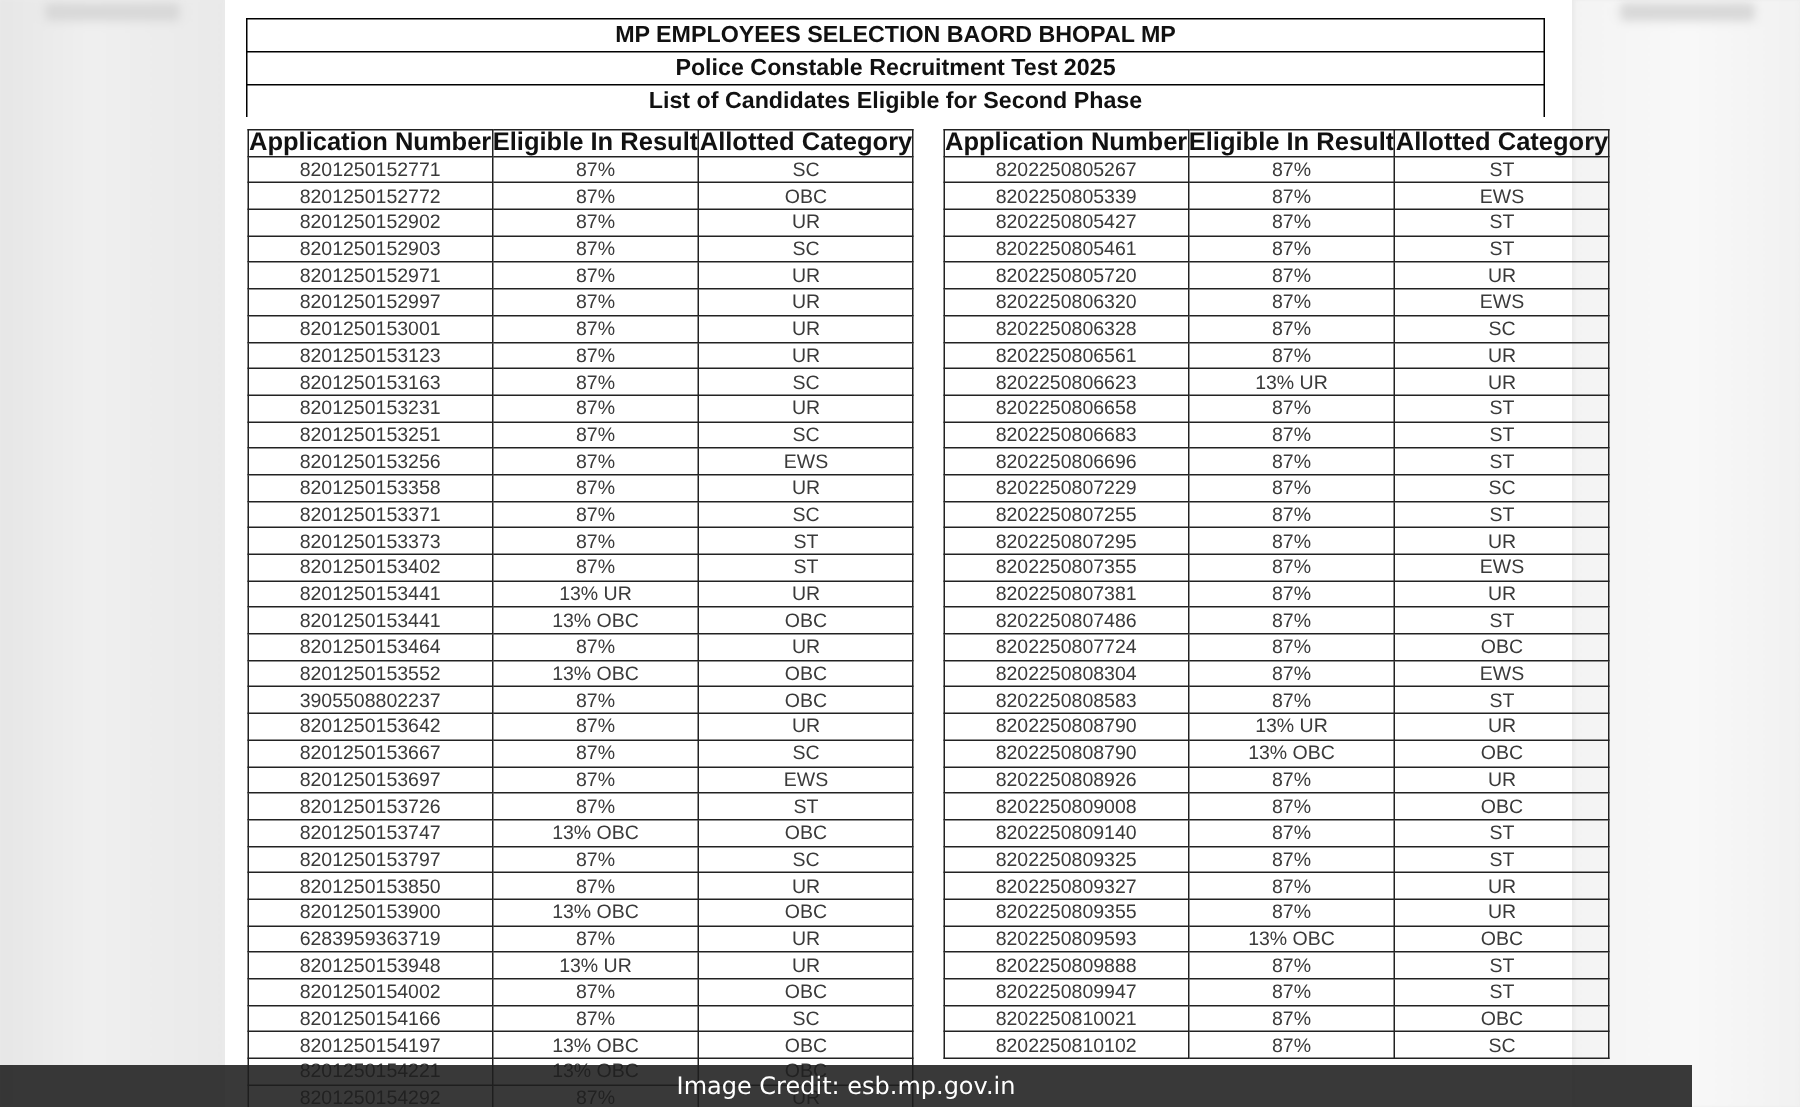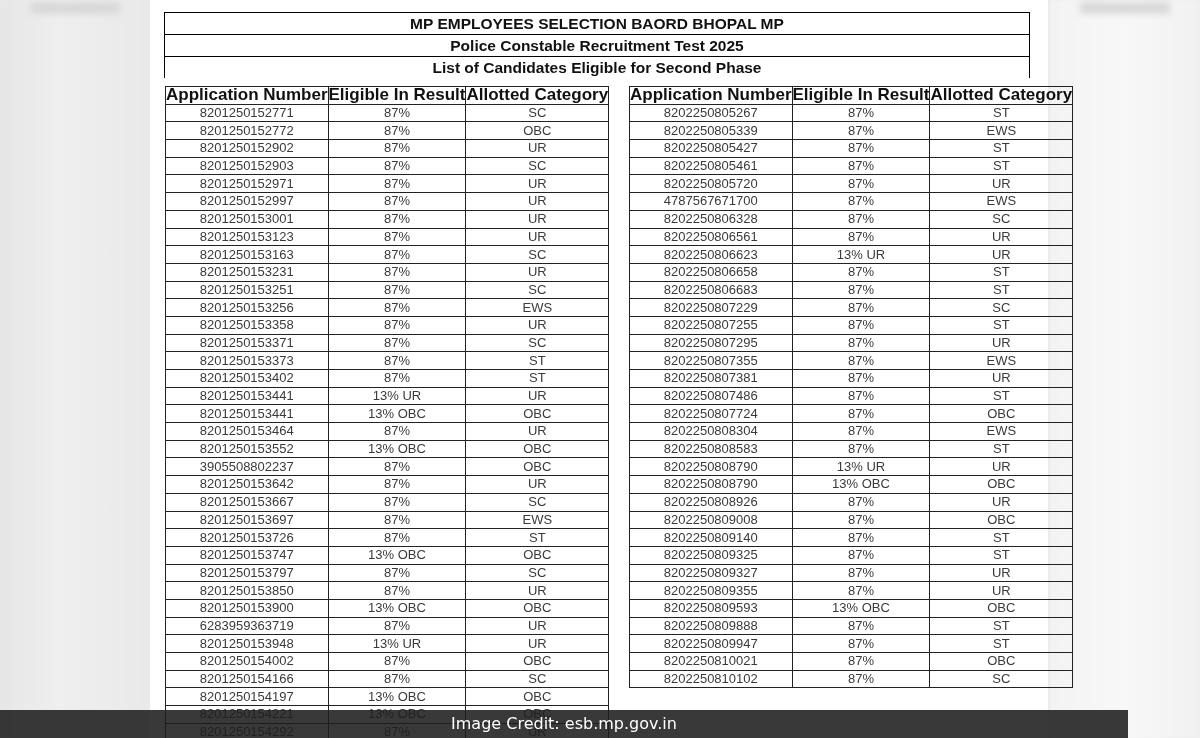--- a/index.html
+++ b/index.html
@@ -297,21 +297,21 @@
         <td>8202250805461</td>
         <td>87%</td>
         <td>ST</td>
       </tr>
       <tr>
         <td>8202250805720</td>
         <td>87%</td>
         <td>UR</td>
       </tr>
       <tr>
-        <td>4787567671700</td>
+        <td>8202250806320</td>
         <td>87%</td>
         <td>EWS</td>
       </tr>
       <tr>
         <td>8202250806328</td>
         <td>87%</td>
         <td>SC</td>
       </tr>
       <tr>
         <td>8202250806561</td>
@@ -327,20 +327,25 @@
         <td>8202250806658</td>
         <td>87%</td>
         <td>ST</td>
       </tr>
       <tr>
         <td>8202250806683</td>
         <td>87%</td>
         <td>ST</td>
       </tr>
       <tr>
+        <td>8202250806696</td>
+        <td>87%</td>
+        <td>ST</td>
+      </tr>
+      <tr>
         <td>8202250807229</td>
         <td>87%</td>
         <td>SC</td>
       </tr>
       <tr>
         <td>8202250807255</td>
         <td>87%</td>
         <td>ST</td>
       </tr>
       <tr>

